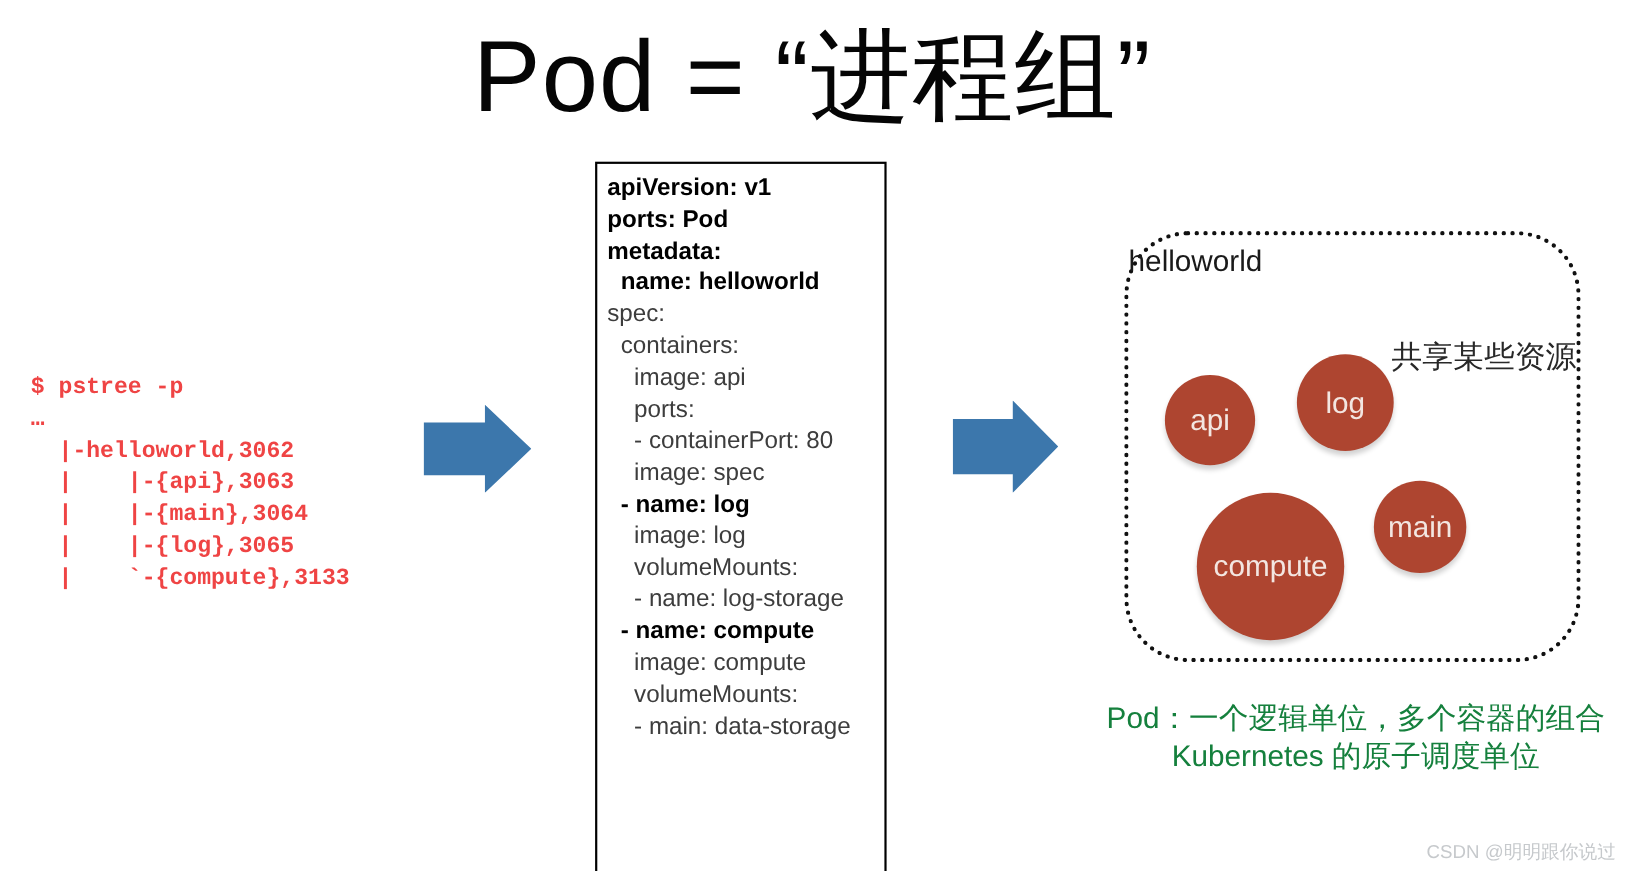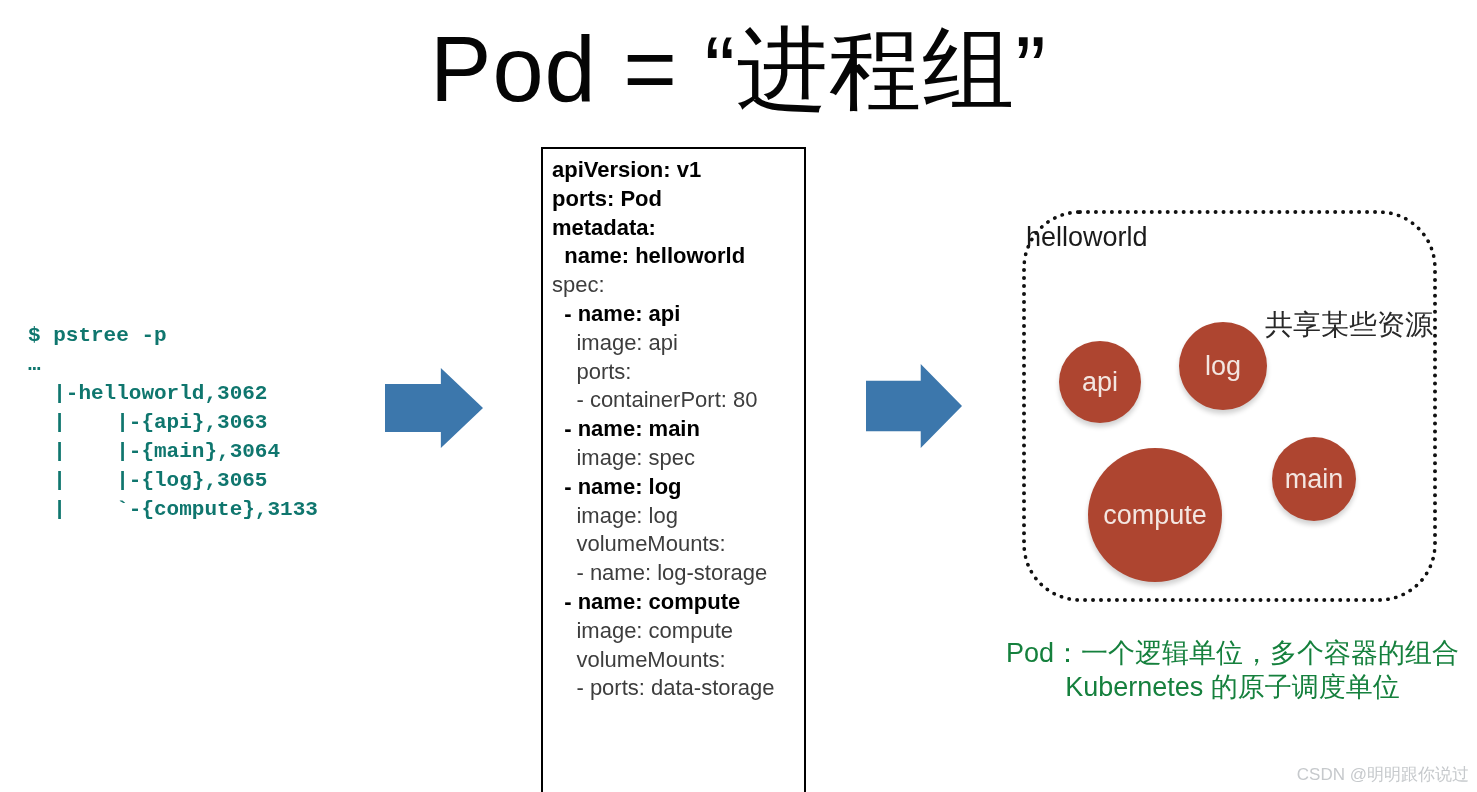--- a/index.html
+++ b/index.html
@@ -13,23 +13,23 @@
     overflow:hidden;font-family:"Liberation Sans",sans-serif;
   }
   
   .title{
     position:absolute;top:8px;left:0;width:100%;
     text-align:center;font-size:92px;font-weight:400;color:#050505;
     letter-spacing:1px;white-space:nowrap;
   }
   
   .terminal{
-    position:absolute;left:28px;top:300px;
+    position:absolute;left:28px;top:317px;
     font-family:"Liberation Mono","DejaVu Sans Mono",monospace;
-    font-size:21px;font-weight:bold;line-height:29px;color:#0f766e;
+    font-size:21px;font-weight:bold;line-height:29px;color:#ef4444;
     white-space:pre;
   }
   
   .arrow{
     position:absolute;background:var(--arrow);
     clip-path:polygon(0 20%,57% 20%,57% 0,100% 50%,57% 100%,57% 80%,0 80%);
     filter:drop-shadow(2px 3px 2px rgba(0,0,0,0.25));
   }
   .arrow1{left:385px;top:368px;width:98px;height:80px;}
   .arrow2{left:866px;top:364px;width:96px;height:84px;}
@@ -58,21 +58,21 @@
   }
   .circle{
     position:absolute;border-radius:50%;
     background:var(--container-fill);color:var(--container-text);
     display:flex;align-items:center;justify-content:center;
     font-size:27px;box-shadow:0 4px 5px rgba(0,0,0,0.18);
   }
   .c-api{left:33px;top:127px;width:82px;height:82px;}
   .c-log{left:153px;top:108px;width:88px;height:88px;}
   .c-compute{left:62px;top:234px;width:134px;height:134px;}
-  .c-main{left:246px;top:223px;width:84px;height:84px;}
+  .c-main{left:223px;top:223px;width:84px;height:84px;}
   
   .caption{
     position:absolute;left:995px;top:636px;width:475px;
     text-align:center;font-size:27px;line-height:34px;color:#15803d;
   }
   
   .watermark{
     position:absolute;right:8px;top:763px;
     font-size:17px;color:#c6c9cc;
   }
@@ -95,34 +95,33 @@
   <div class="arrow arrow1"></div>
   <div class="arrow arrow2"></div>
 
   <div class="yaml-box">
     <div>
         <div class="yline b">apiVersion: v1</div>
         <div class="yline b">ports: Pod</div>
         <div class="yline b">metadata:</div>
         <div class="yline b">  name: helloworld</div>
         <div class="yline">spec:</div>
-        <div class="yline b">  - name: api</div>
+        <div class="yline">  containers:</div>
         <div class="yline">    image: api</div>
         <div class="yline">    ports:</div>
         <div class="yline">    - containerPort: 80</div>
-        <div class="yline b">  - name: main</div>
         <div class="yline">    image: spec</div>
         <div class="yline b">  - name: log</div>
         <div class="yline">    image: log</div>
         <div class="yline">    volumeMounts:</div>
         <div class="yline">    - name: log-storage</div>
         <div class="yline b">  - name: compute</div>
         <div class="yline">    image: compute</div>
         <div class="yline">    volumeMounts:</div>
-        <div class="yline">    - ports: data-storage</div>
+        <div class="yline">    - main: data-storage</div>
       </div>
   </div>
 
   <div class="pod-box">
     <div class="pod-label">helloworld</div>
     <div class="pod-note">共享某些资源</div>
     <div class="circle c-api">
       <span>api</span>
     </div>
     <div class="circle c-log">

